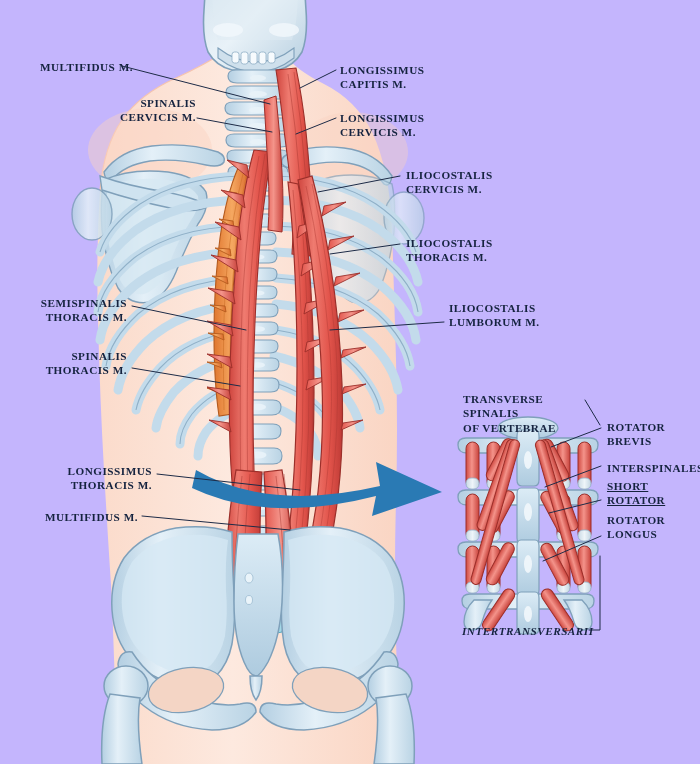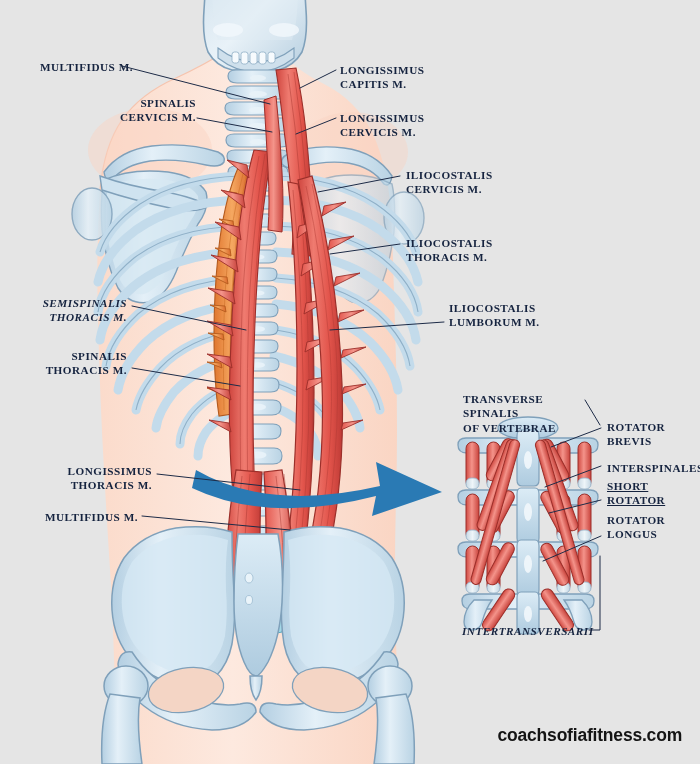--- a/index.html
+++ b/index.html
@@ -1,18 +1,18 @@
 <!DOCTYPE html>
 <html><head>
 <meta charset="utf-8">
 <style>
   html,body{margin:0;padding:0;background:#ffffff;}
   body{width:700px;height:764px;overflow:hidden;
        font-family:"Liberation Serif", serif;}
-  #stage{position:relative;width:700px;height:764px;background:#e5e5e5;}
+  #stage{position:relative;width:700px;height:764px;background:#c4b5fd;}
   svg.layer{position:absolute;left:0;top:0;width:700px;height:764px;}
   .lbl{position:absolute;font-family:"Liberation Serif",serif;font-weight:700;
        font-size:11.2px;letter-spacing:.5px;color:#15233f;line-height:1.28;
        white-space:pre-line;}
   .lbl.r{text-align:right;}
   .lbl.l{text-align:left;}
   .wm{position:absolute;right:18px;bottom:18px;font-family:"Liberation Sans",sans-serif;
       font-weight:700;font-size:17.5px;letter-spacing:-.2px;color:#141414;}
 </style>
 </head>
@@ -520,33 +520,32 @@
       <div class="lbl l" style="left: 340px; top: 63px; width: 110px;">LONGISSIMUS
 CAPITIS M.</div>
       <div class="lbl l" style="left: 340px; top: 111px; width: 110px;">LONGISSIMUS
 CERVICIS M.</div>
       <div class="lbl l" style="left: 406px; top: 168px; width: 110px;">ILIOCOSTALIS
 CERVICIS M.</div>
       <div class="lbl l" style="left: 406px; top: 236px; width: 110px;">ILIOCOSTALIS
 THORACIS M.</div>
       <div class="lbl l" style="left: 449px; top: 301px; width: 112px;">ILIOCOSTALIS
 LUMBORUM M.</div>
-      <div class="lbl r" style="left: 22px; top: 296px; width: 105px; font-style: italic;">SEMISPINALIS
+      <div class="lbl r" style="left: 22px; top: 296px; width: 105px;">SEMISPINALIS
 THORACIS M.</div>
       <div class="lbl r" style="left: 22px; top: 349px; width: 105px;">SPINALIS
 THORACIS M.</div>
       <div class="lbl r" style="left: 42px; top: 464px; width: 110px;">LONGISSIMUS
 THORACIS M.</div>
       <div class="lbl r" style="left: 28px; top: 510px; width: 110px;">MULTIFIDUS M.</div>
       <div class="lbl l" style="left: 463px; top: 392px; width: 126px;">TRANSVERSE SPINALIS
 OF VERTEBRAE</div>
       <div class="lbl l" style="left: 607px; top: 420px; width: 86px;">ROTATOR
 BREVIS</div>
       <div class="lbl l" style="left: 607px; top: 461px; width: 92px;">INTERSPINALES</div>
       <div class="lbl l" style="left: 607px; top: 479px; width: 86px; text-decoration: underline;">SHORT
 ROTATOR</div>
       <div class="lbl l" style="left: 607px; top: 513px; width: 86px;">ROTATOR
 LONGUS</div>
       <div class="lbl r" style="left: 462px; top: 624px; width: 122px; font-style: italic;">INTERTRANSVERSARII</div>
     </div>
 
-  <div class="wm">coachsofiafitness.com</div>
 </div>
 
 </body></html>

